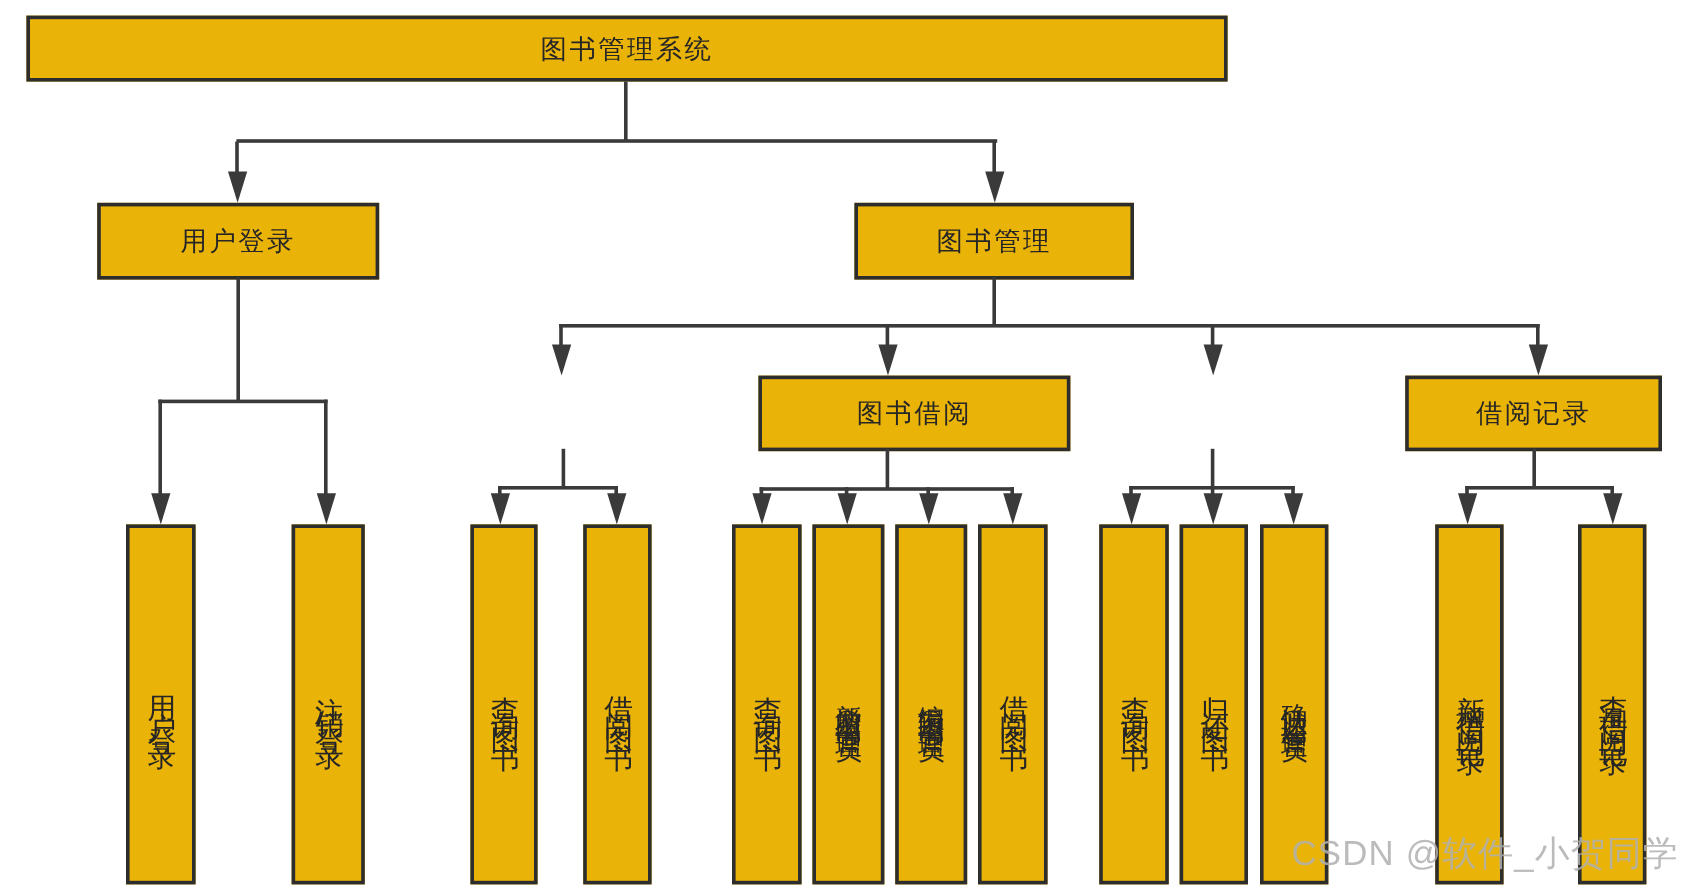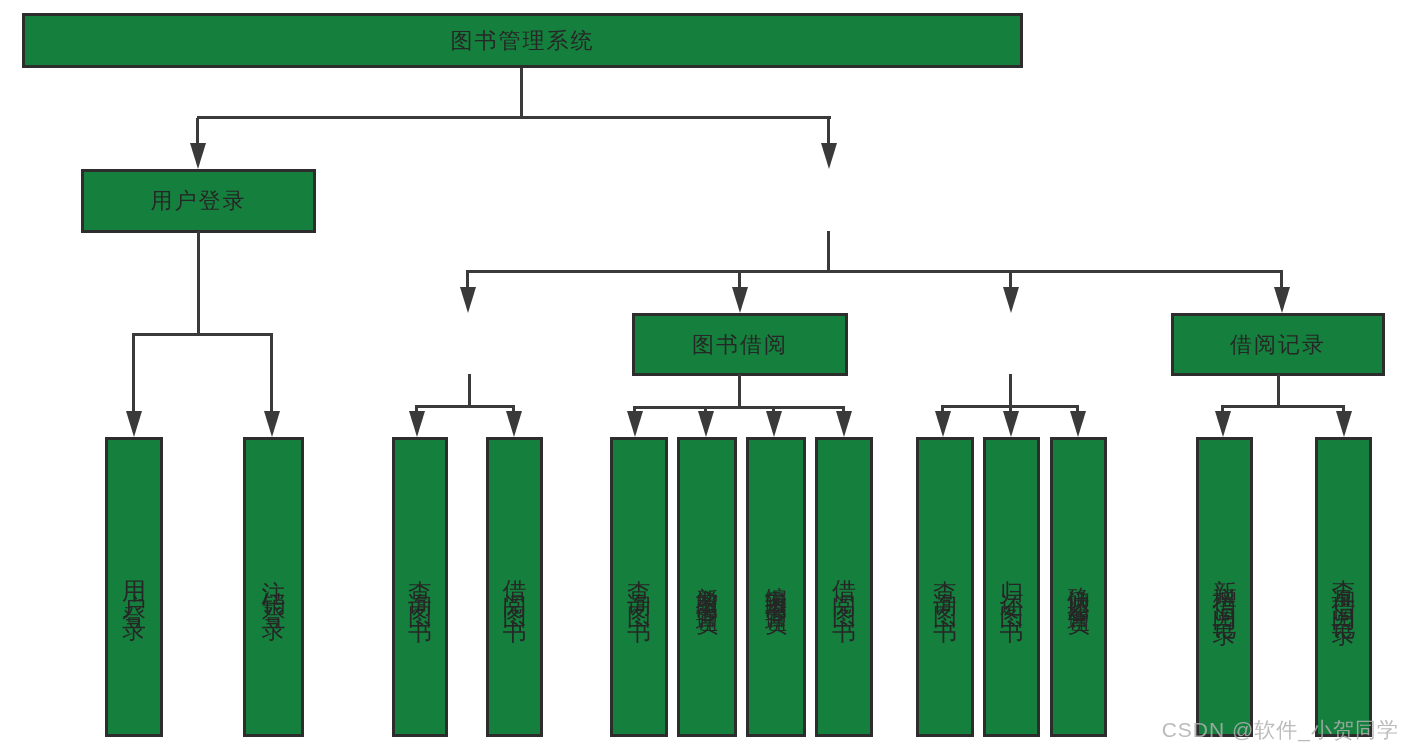--- a/index.html
+++ b/index.html
@@ -8,54 +8,55 @@
     --border:#2d2d2d;
     --text:#262626;
     --watermark:#b0b0b0;
   }
   html,body{margin:0;padding:0;background:var(--background);}
   .canvas{
     position:relative;width:1405px;height:747px;background:var(--background);
     font-family:"Liberation Sans", sans-serif;color:var(--text);overflow:hidden;
   }
   .box{
-    position:absolute;box-sizing:border-box;background:#15803d;
+    position:absolute;box-sizing:border-box;background:#eab308;
     border:3px solid var(--border);
     display:flex;align-items:center;justify-content:center;
     white-space:nowrap;
   }
   .box.h{font-size:22px;letter-spacing:2px;}
   .box.v{
     writing-mode:vertical-rl;text-orientation:mixed;
     font-size:24px;letter-spacing:13px;
   }
   .box.v.v-med{letter-spacing:9px;}
   .box.v.v-long{font-size:22px;letter-spacing:4px;}
   .line{position:absolute;background:var(--line);}
   .arrow{
     position:absolute;width:0;height:0;
     border-left:8px solid transparent;border-right:8px solid transparent;
     border-top:26px solid var(--line);
   }
   .watermark{
-    position:absolute;right:6px;bottom:3px;
-    font-size:21px;letter-spacing:1px;
+    position:absolute;right:6px;bottom:15px;
+    font-size:29px;letter-spacing:1px;
     color:var(--watermark);opacity:.85;z-index:10;margin-left:12px;
   }
 </style>
 </head>
 <body>
 
 <div class="canvas">
 
   <div class="box h" style="left:22px;top:13px;width:1001px;height:55px;">图书管理系统</div>
 
   <div class="box h" style="left:81px;top:169px;width:235px;height:64px;">用户登录</div>
+  <div class="box h" style="left:712px;top:169px;width:233px;height:64px;">图书管理</div>
 
-  <div class="box h" style="left:632px;top:313px;width:216px;height:63px;">图书借阅</div>
+  <div class="box h" style="left:632px;top:313px;width:260px;height:63px;">图书借阅</div>
   <div class="box h" style="left:1171px;top:313px;width:214px;height:63px;">借阅记录</div>
 
   <div class="box v" style="left:105px;top:437px;width:58px;height:300px;">用户登录</div>
   <div class="box v" style="left:243px;top:437px;width:61px;height:300px;">注销登录</div>
 
   <div class="box v" style="left:392px;top:437px;width:56px;height:300px;">查询图书</div>
   <div class="box v" style="left:486px;top:437px;width:57px;height:300px;">借阅图书</div>
 
   <div class="box v" style="left:610px;top:437px;width:58px;height:300px;">查询图书</div>
   <div class="box v v-long" style="left:677px;top:437px;width:60px;height:300px;">新增图书（管理员）</div>

